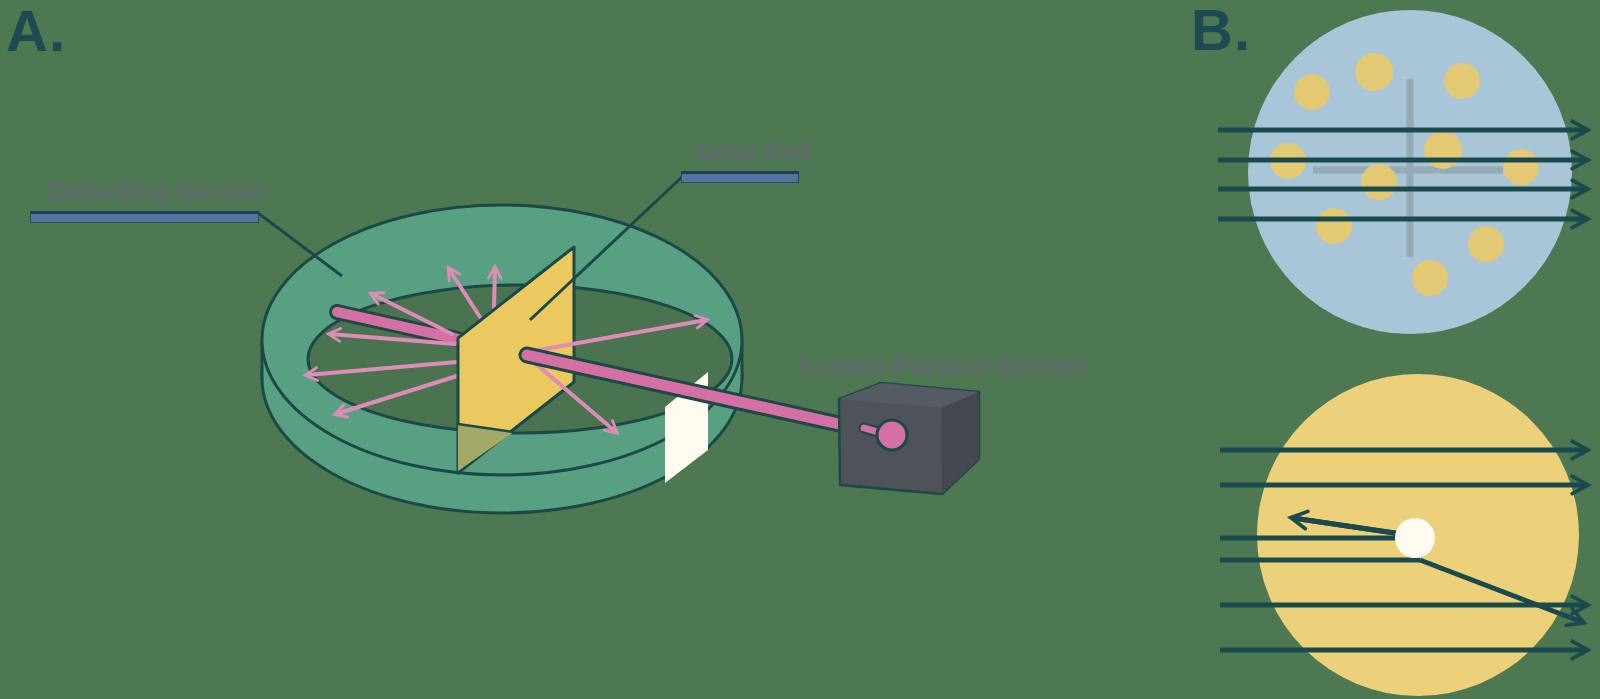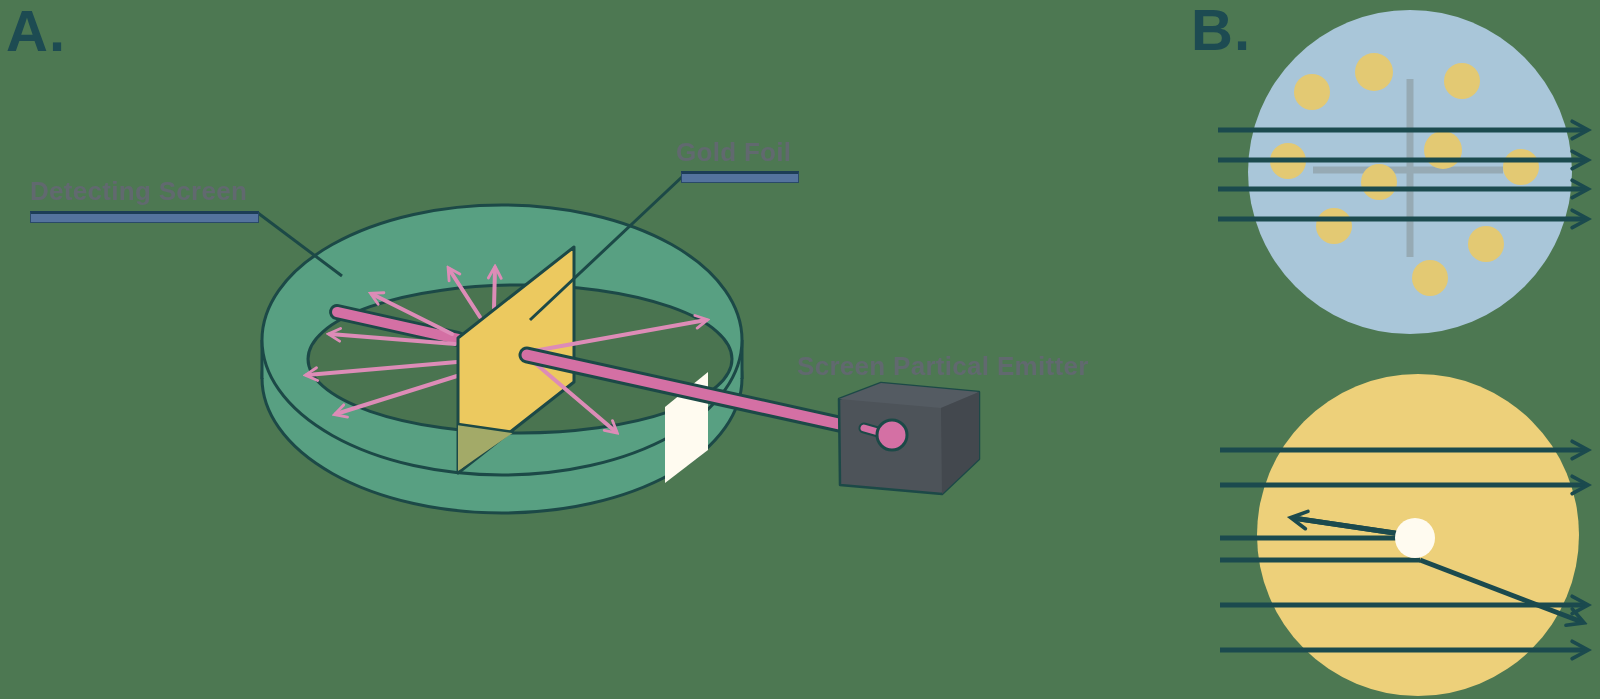--- a/index.html
+++ b/index.html
@@ -145,20 +145,20 @@
         <line x1="1220" y1="605" x2="1586" y2="605" marker-end="url(#mTeal)"></line>
         <line x1="1220" y1="650" x2="1586" y2="650" marker-end="url(#mTeal)"></line>
       </g>
       <circle cx="1415" cy="538" r="20" class="f-nuc"></circle>
     </g>
   </svg>
 
   <div class="panel-letter" style="left:6px;top:2px">A.</div>
   <div class="panel-letter" style="left:1191px;top:1px">B.</div>
 
-  <div class="tag-label" style="left:30px;top:177px">Detecting Screen</div>
+  <div class="tag-label" style="left:48px;top:177px">Detecting Screen</div>
   <div class="tag-bar" style="left:30px;top:211px;width:227px;height:8px"></div>
 
-  <div class="tag-label" style="left:676px;top:138px">Gold Foil</div>
+  <div class="tag-label" style="left:696px;top:138px">Gold Foil</div>
   <div class="tag-bar" style="left:681px;top:171px;width:116px;height:8px"></div>
 
   <div class="tag-label" style="left:797px;top:352px">Screen Partical Emitter</div>
 </div>
 
 </body></html>

